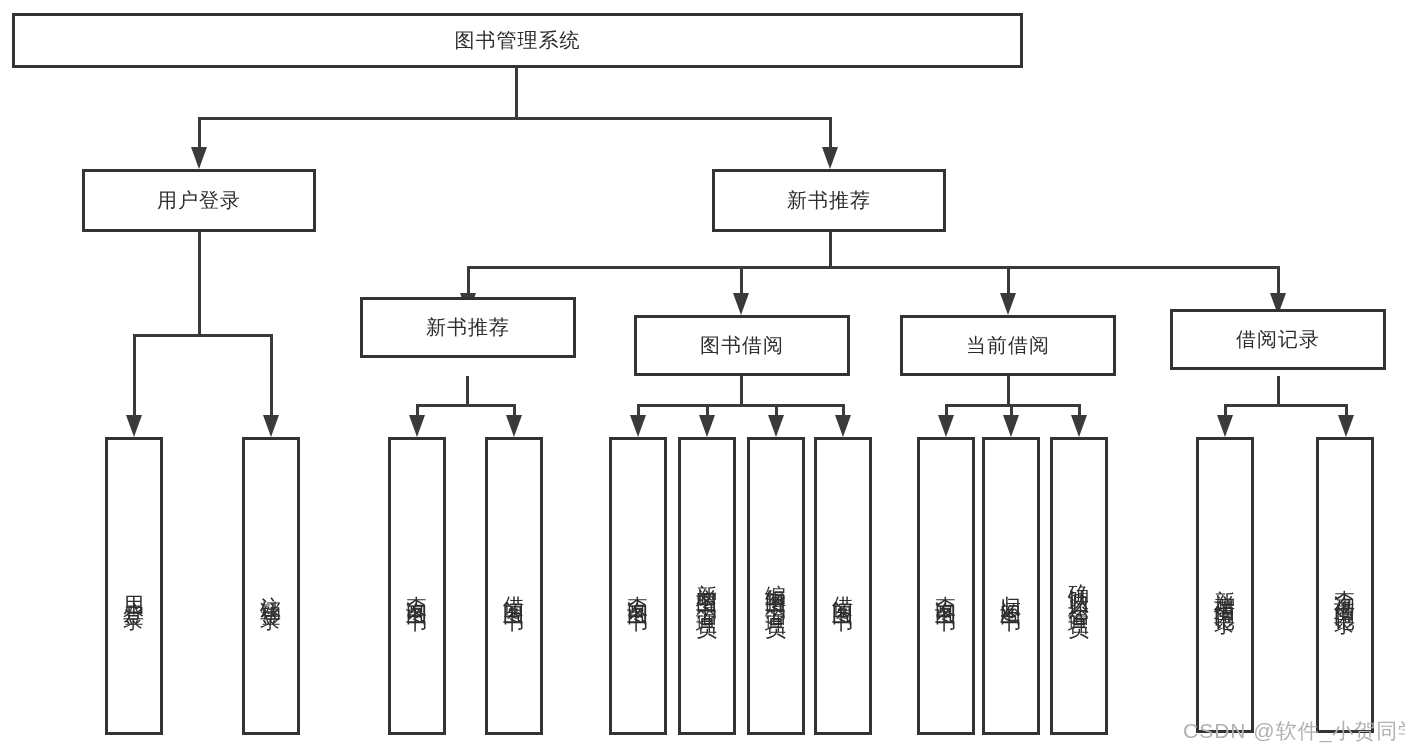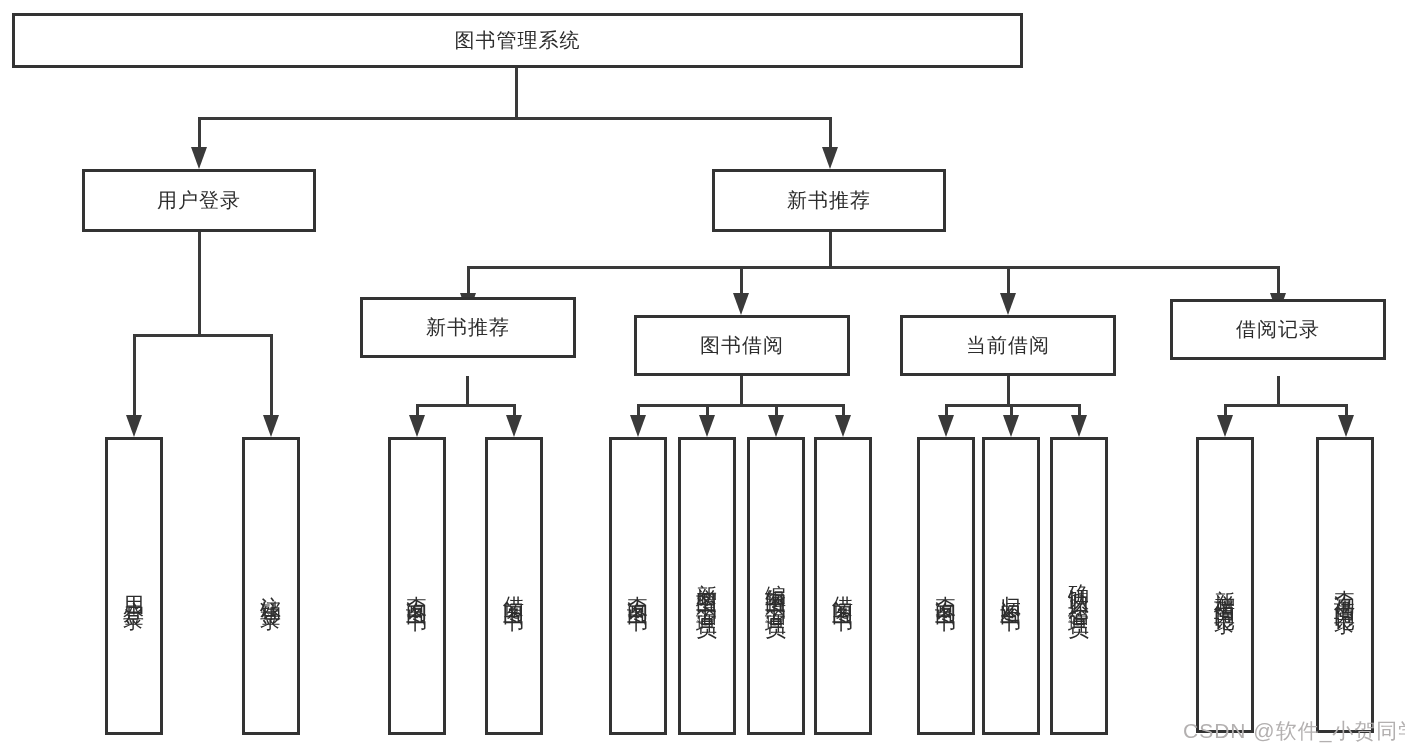--- a/index.html
+++ b/index.html
@@ -81,21 +81,21 @@
   <div class="vline" style="left:740px;top:266px;height:27px;"></div>
   <div class="arrow" style="left:733px;top:293px;"></div>
   <div class="vline" style="left:1007px;top:266px;height:27px;"></div>
   <div class="arrow" style="left:1000px;top:293px;"></div>
   <div class="vline" style="left:1277px;top:266px;height:27px;"></div>
   <div class="arrow" style="left:1270px;top:293px;"></div>
 
   <div class="box" style="left:360px;top:297px;width:216px;height:61px;">新书推荐</div>
   <div class="box" style="left:634px;top:315px;width:216px;height:61px;">图书借阅</div>
   <div class="box" style="left:900px;top:315px;width:216px;height:61px;">当前借阅</div>
-  <div class="box" style="left:1170px;top:299px;width:216px;height:61px;">借阅记录</div>
+  <div class="box" style="left:1170px;top:309px;width:216px;height:61px;">借阅记录</div>
 
   <div class="vline" style="left:466px;top:376px;height:31px;"></div>
   <div class="hline" style="left:416px;top:404px;width:100px;"></div>
   <div class="vline" style="left:416px;top:404px;height:13px;"></div>
   <div class="arrow" style="left:409px;top:415px;"></div>
   <div class="vline" style="left:513px;top:404px;height:13px;"></div>
   <div class="arrow" style="left:506px;top:415px;"></div>
 
   <div class="vline" style="left:740px;top:376px;height:31px;"></div>
   <div class="hline" style="left:637px;top:404px;width:208px;"></div>

